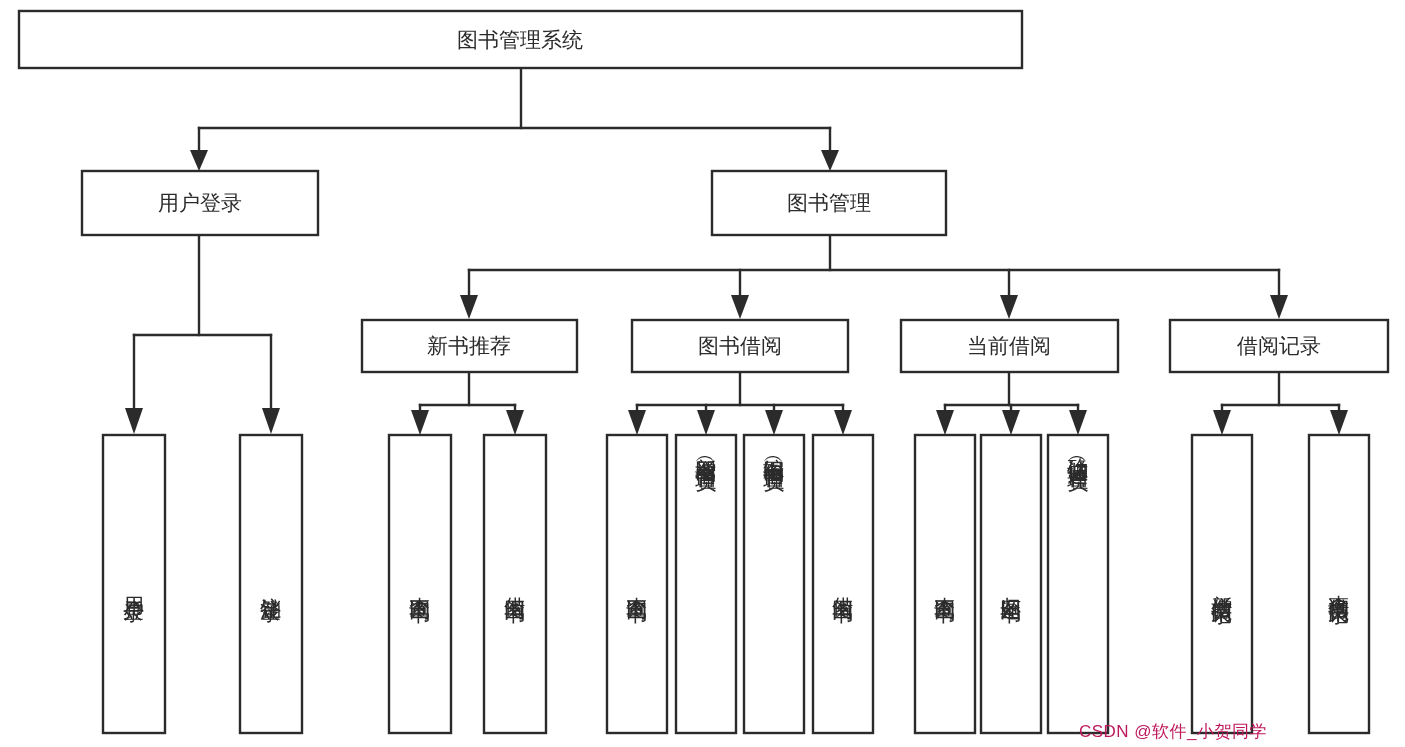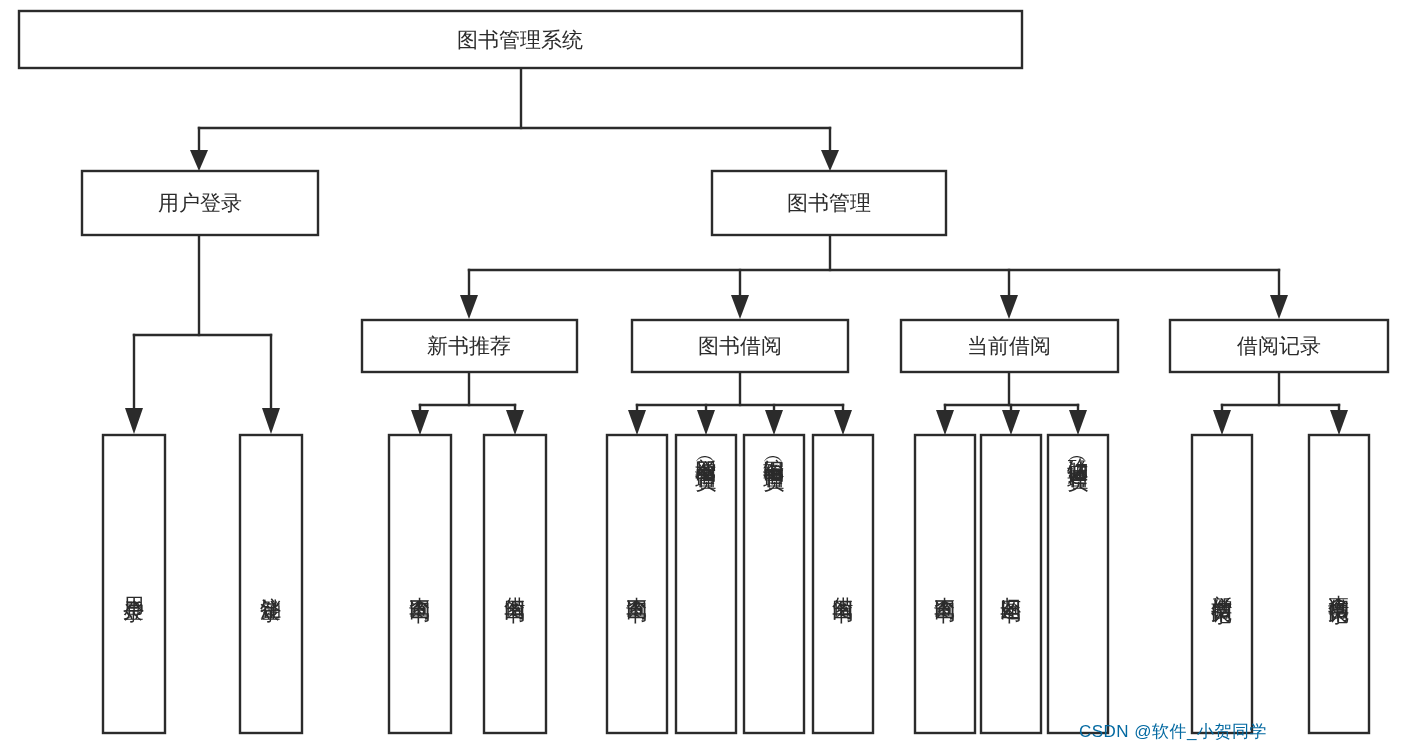--- a/index.html
+++ b/index.html
@@ -66,21 +66,21 @@
     letter-spacing: 2px;
     white-space: nowrap;
     text-align: center;
   }
   .watermark {
     position: absolute;
     right: 6px;
     bottom: 4px;
     font-family: "Liberation Sans", "DejaVu Sans", sans-serif;
     font-size: 17px;
-    color: #0369a1;
+    color: #be185d;
     letter-spacing: 0.5px;
     white-space: nowrap;
   }
 </style>
 </head>
 <body>
 
 <div id="diagram-root">
 
   <svg class="diagram-canvas" viewBox="0 0 1405 747">

